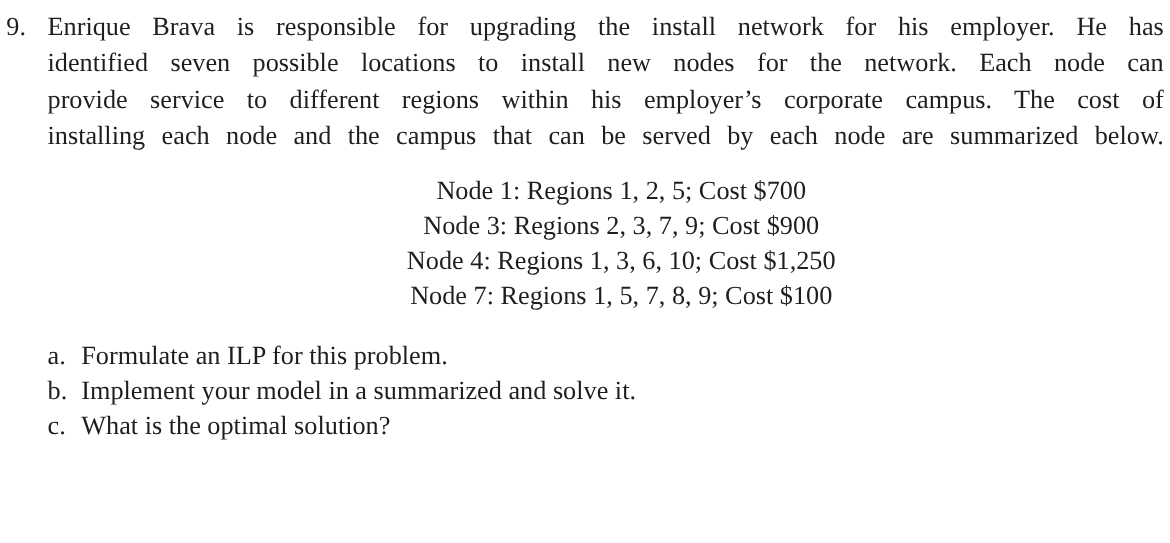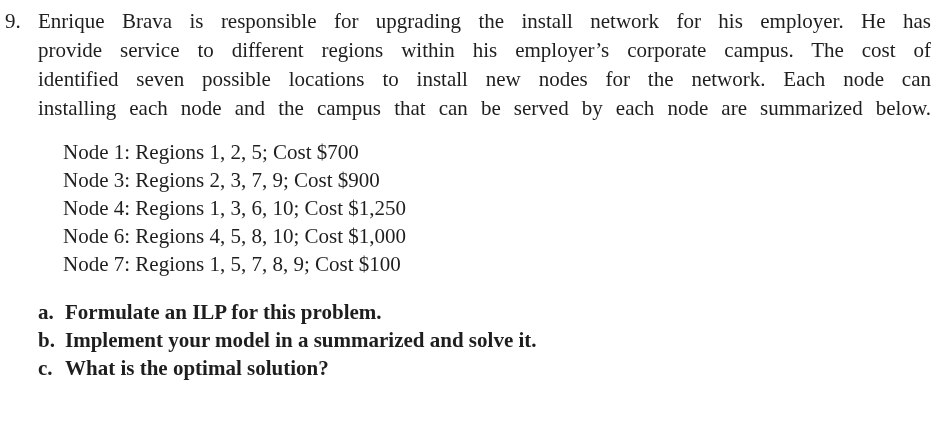--- a/index.html
+++ b/index.html
@@ -33,60 +33,59 @@
     width: 893px;
     line-height: 29px;
     text-align: justify;
     text-align-last: justify;
     white-space: normal;
   }
   .nodes {
     margin-top: 15px;
     margin-left: 58px;
     line-height: 28px;
+    text-align: center;
   }
   .node-line {
     height: 28px;
     white-space: nowrap;
   }
   .questions {
     margin-top: 20px;
     line-height: 28px;
   }
   .q {
     padding-left: 33px;
     height: 28px;
     white-space: nowrap;
-    font-weight: bold;
   }
   .qm {
     display: inline-block;
     width: 27px;
   }
 </style>
 </head>
 <body>
 
 <div class="page">
 
   <div class="para-block">
     <span class="pnum">9.</span>
     <div class="para">
       <div class="pline">Enrique Brava is responsible for upgrading the install network for his employer. He has</div>
+      <div class="pline">identified seven possible locations to install new nodes for the network. Each node can</div>
       <div class="pline">provide service to different regions within his employer’s corporate campus. The cost of</div>
-      <div class="pline">identified seven possible locations to install new nodes for the network. Each node can</div>
       <div class="pline">installing each node and the campus that can be served by each node are summarized below.</div>
     </div>
   </div>
 
   <div class="nodes">
     <div class="node-line">Node 1: Regions 1, 2, 5; Cost $700</div>
     <div class="node-line">Node 3: Regions 2, 3, 7, 9; Cost $900</div>
     <div class="node-line">Node 4: Regions 1, 3, 6, 10; Cost $1,250</div>
-    <div class="node-line">Node 6: Regions 4, 5, 8, 10; Cost $1,000</div>
     <div class="node-line">Node 7: Regions 1, 5, 7, 8, 9; Cost $100</div>
   </div>
 
   <div class="questions">
     <div class="q">
       <span class="qm">a.</span><span>Formulate an ILP for this problem.</span>
     </div>
     <div class="q">
       <span class="qm">b.</span><span>Implement your model in a summarized and solve it.</span>
     </div>

